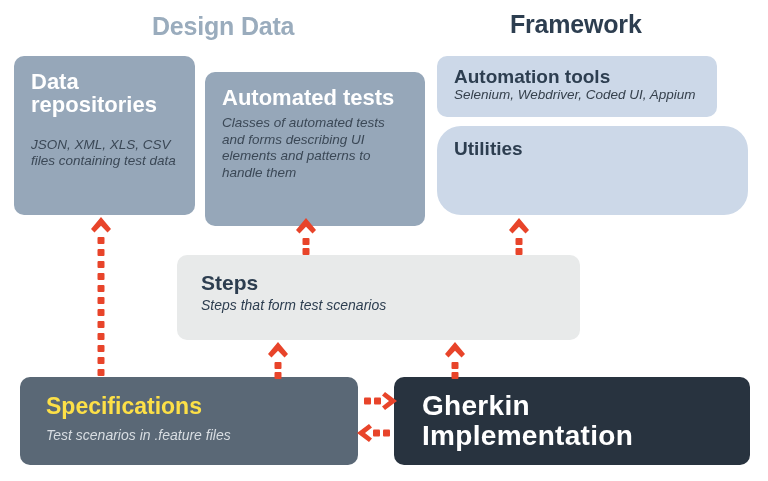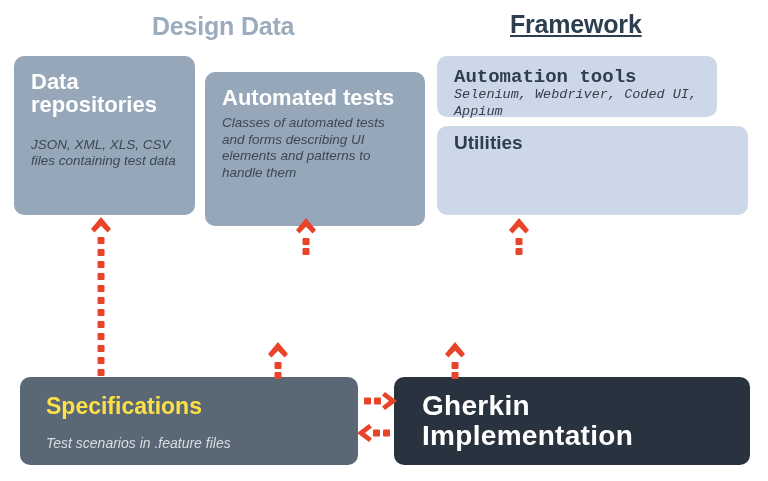--- a/index.html
+++ b/index.html
@@ -26,21 +26,20 @@
   }
   #title-design {
     left: 152px;
     top: 12px;
     color: #9aacbd;
   }
   #title-framework {
     left: 510px;
     top: 10px;
     color: #2d3e50;
-    text-decoration: underline;
   }
 
   
   .box {
     position: absolute;
     border-radius: 10px;
     box-sizing: border-box;
     padding: 14px 17px 12px 17px;
   }
   .box .b-title {
@@ -116,32 +115,32 @@
     letter-spacing: 0.3px;
   }
   .box-navy .b-desc {
     color: #c7ccd2;
     font-size: 15px;
   }
 
   
   #box-data-repositories { left: 14px;  top: 56px;  width: 181px; height: 159px; }
   #box-automated-tests   { left: 205px; top: 72px;  width: 220px; height: 154px; }
-  #box-automation-tools  { left: 437px; top: 56px;  width: 280px; height: 61px;  padding-top: 11px; font-family: Liberation Mono, monospace; }
-  #box-utilities         { left: 437px; top: 126px; width: 311px; height: 89px;  padding-top: 7px; }
+  #box-automation-tools  { left: 437px; top: 56px;  width: 280px; height: 61px;  padding-top: 11px; }
+  #box-utilities         { left: 437px; top: 126px; width: 311px; height: 89px;  padding-top: 13px; border-radius: 24px; }
   #box-steps             { left: 177px; top: 255px; width: 403px; height: 85px;  padding-left: 24px; padding-top: 17px; }
   #box-specifications    { left: 20px;  top: 377px; width: 338px; height: 88px;  padding-left: 26px; padding-top: 17px; }
   #box-gherkin           { left: 394px; top: 377px; width: 356px; height: 88px;  padding-left: 28px; padding-top: 14px; }
 
   #box-data-repositories .b-desc { margin-top: 20px; }
   #box-automated-tests .b-desc   { margin-top: 6px; }
   #box-utilities .b-desc         { margin-top: 2px; }
   #box-automation-tools .b-desc  { margin-top: 0; }
   #box-steps .b-desc             { margin-top: 3px; }
-  #box-specifications .b-desc    { margin-top: 17px; }
+  #box-specifications .b-desc    { margin-top: 9px; }
   #box-gherkin .b-desc           { margin-top: 3px; }
 
   
   .arrow {
     position: absolute;
   }
   .arrow svg { display: block; }
 </style>
 </head>
 <body>
@@ -163,20 +162,24 @@
 
   <div class="box box-lightblue" id="box-automation-tools">
     <p class="b-title">Automation tools</p>
     <p class="b-desc">Selenium, Webdriver, Coded UI, Appium</p>
   </div>
 
   <div class="box box-lightblue" id="box-utilities">
     <p class="b-title">Utilities</p>
   </div>
 
+  <div class="box box-grey" id="box-steps">
+    <p class="b-title">Steps</p>
+    <p class="b-desc">Steps that form test scenarios</p>
+  </div>
 
   <div class="box box-dark" id="box-specifications">
     <p class="b-title">Specifications</p>
     <p class="b-desc">Test scenarios in .feature files</p>
   </div>
 
   <div class="box box-navy" id="box-gherkin">
     <p class="b-title">Gherkin  Implementation</p>
   </div>
 

